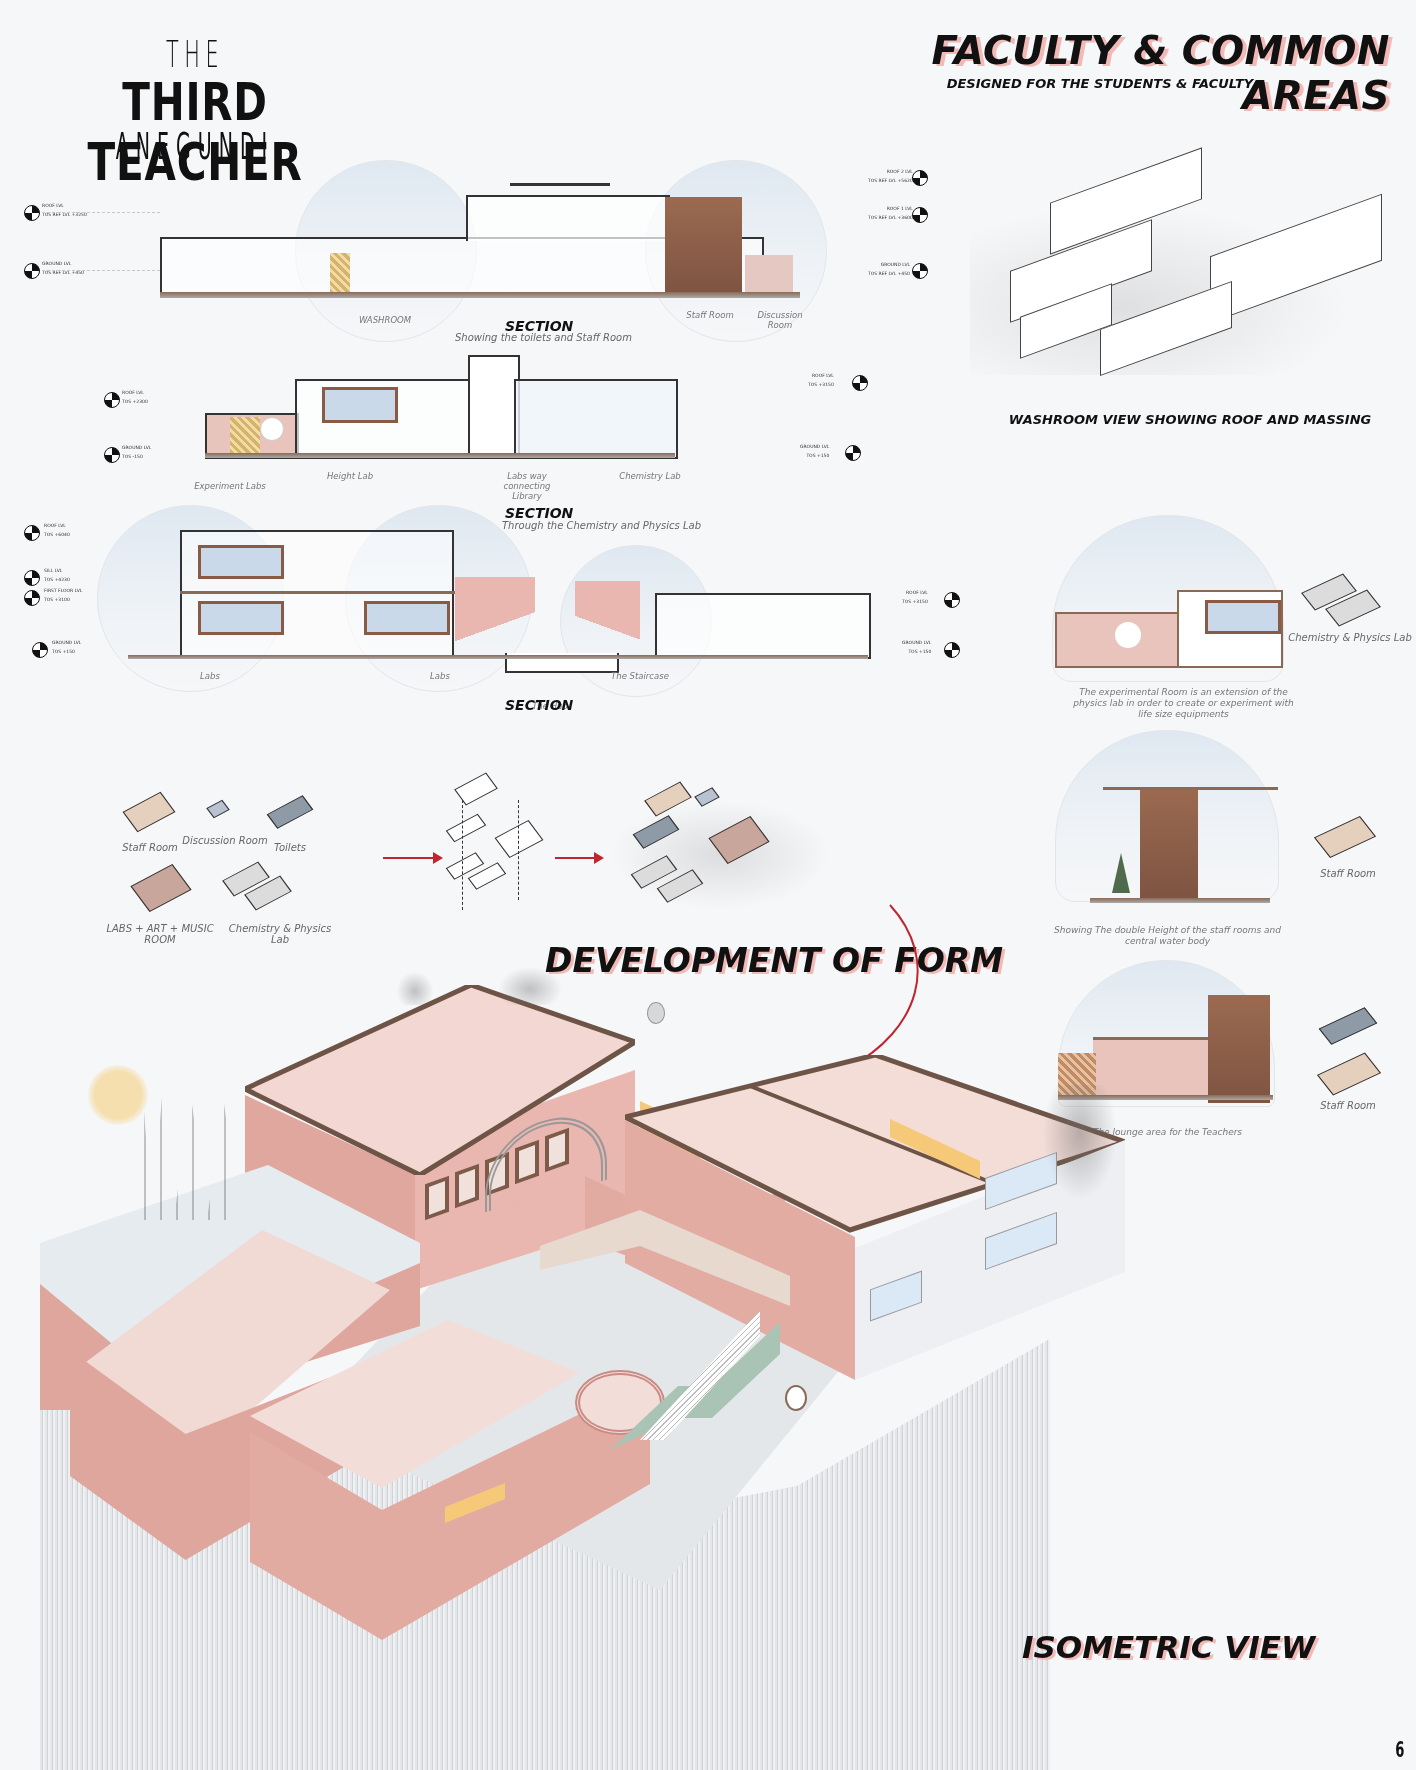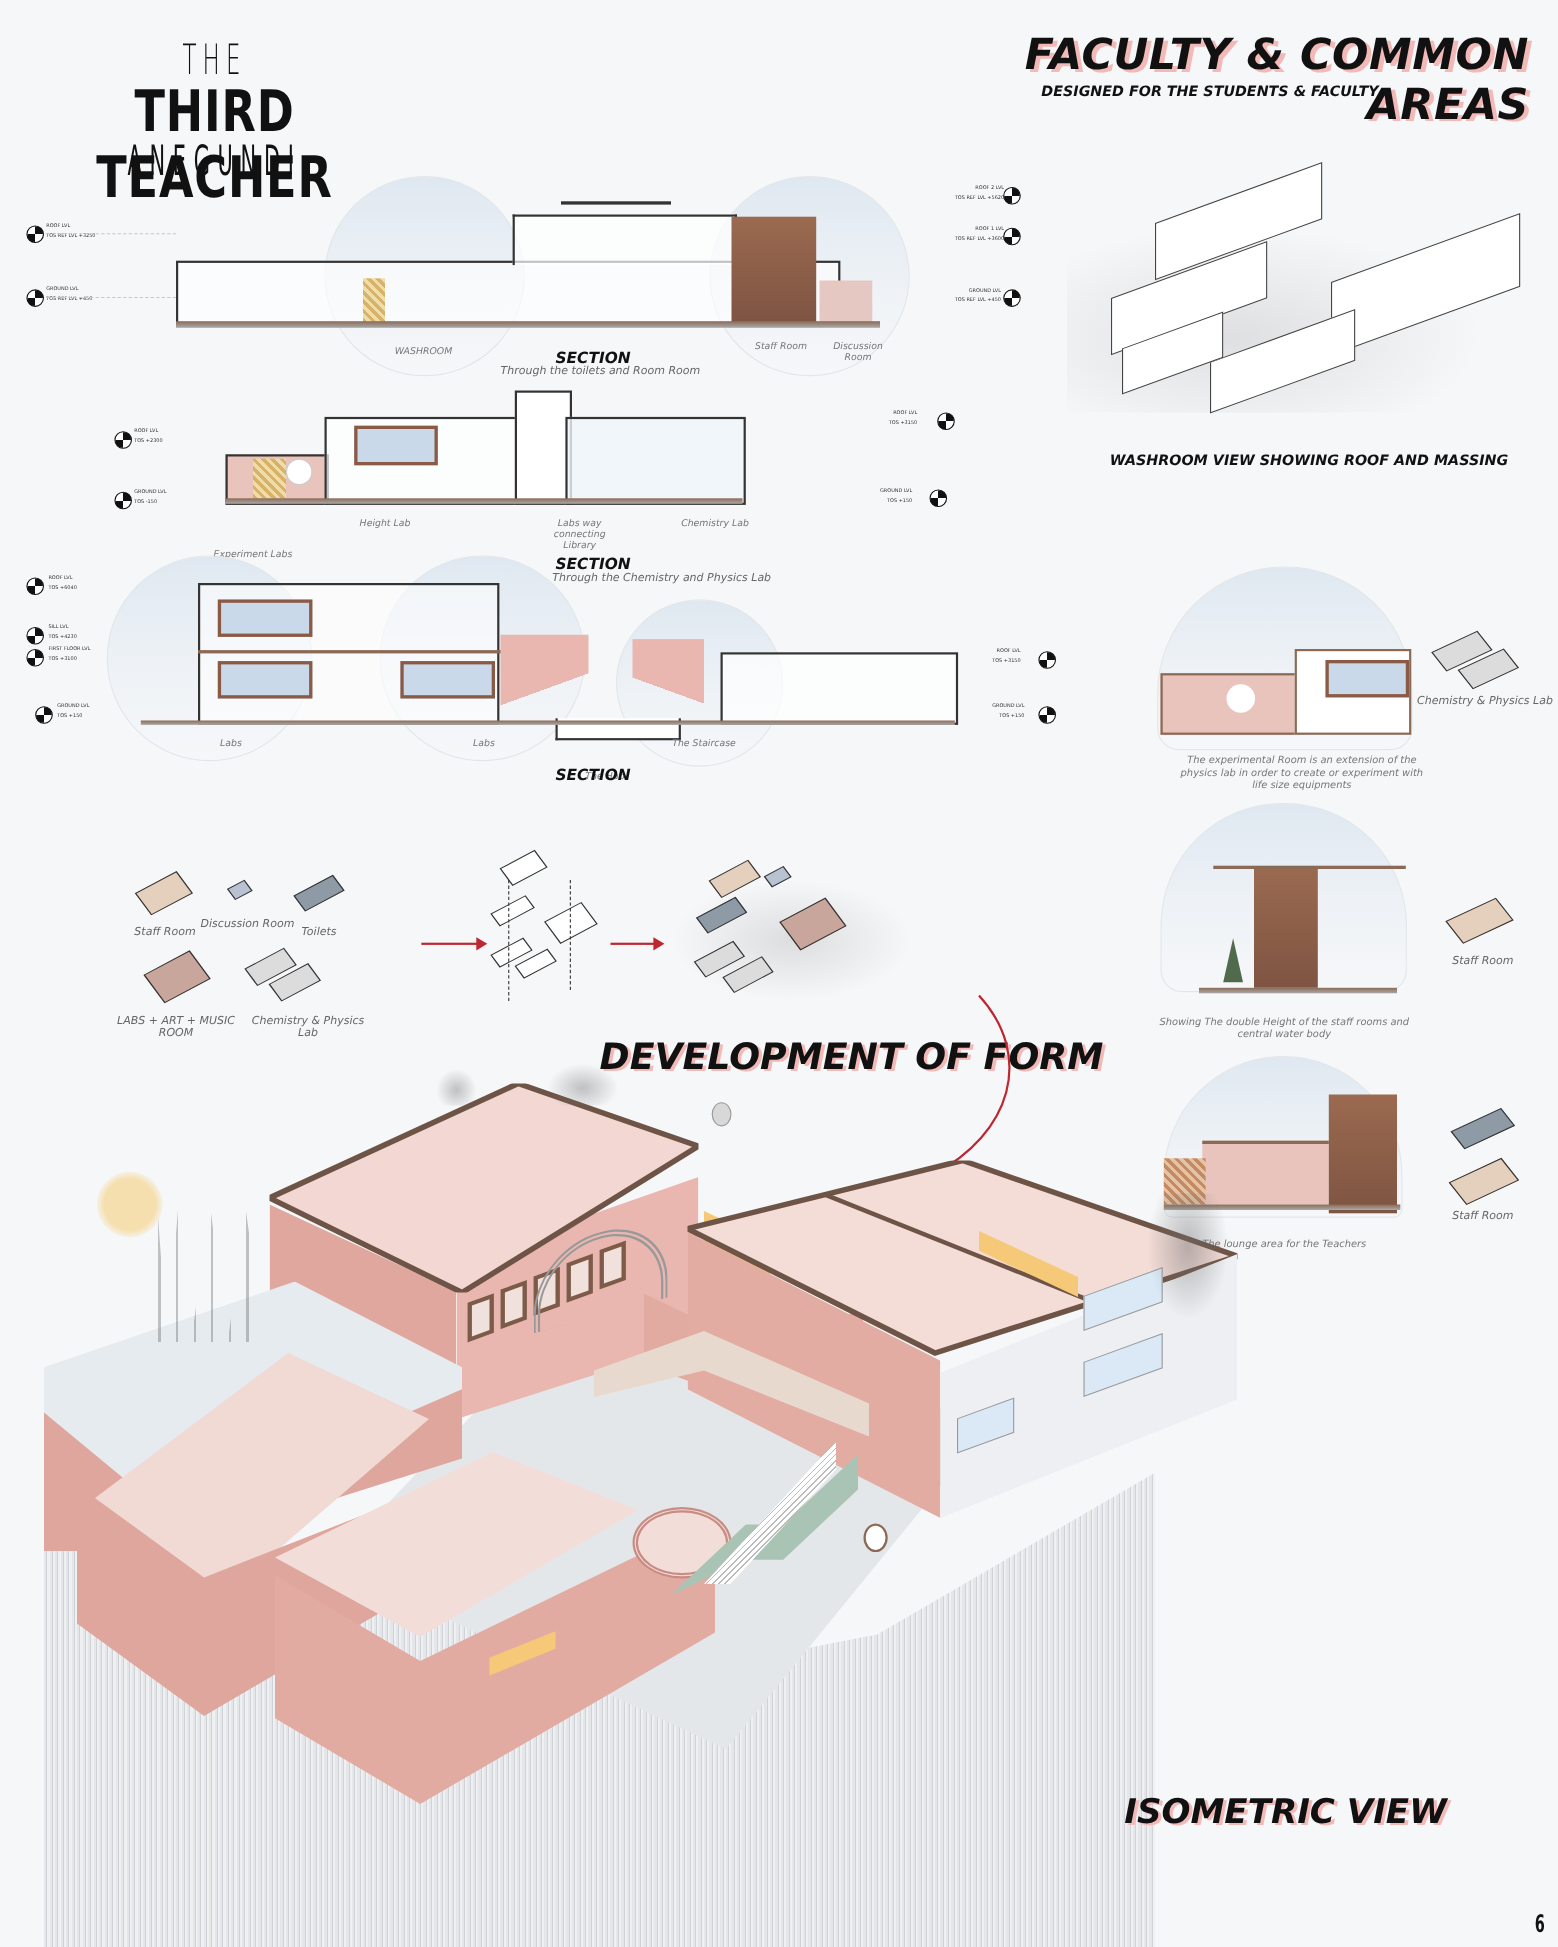--- a/index.html
+++ b/index.html
@@ -75,21 +75,21 @@
   <div class="abs target" style="left:912px;top:108px;"></div>
   <div class="abs lvl" style="left:868px;top:105px;text-align:right;">
       <div>GROUND LVL</div>
       <div>TOS REF LVL +450</div>
     </div>
 
   <div class="abs room" style="left:340px;top:160px;width:90px;">WASHROOM</div>
   <div class="abs room" style="left:680px;top:155px;width:60px;">Staff Room</div>
   <div class="abs room" style="left:750px;top:155px;width:60px;">Discussion Room</div>
   <div class="abs sec-title" style="left:505px;top:163px;">SECTION</div>
-  <div class="abs sec-sub" style="left:455px;top:177px;">Through the toilets and Room Room</div>
+  <div class="abs sec-sub" style="left:455px;top:177px;">Showing the toilets and Staff Room</div>
 </div>
 
 <div class="abs" style="left:100px;top:355px;width:780px;height:180px;">
   <div class="abs" style="left:105px;top:58px;width:90px;height:42px;border:2px solid #333;background:#e8c4bc;"></div>
   <div class="abs" style="left:130px;top:62px;width:30px;height:36px;background:repeating-linear-gradient(45deg,#d7b36a 0 3px,#f0dca8 3px 6px);"></div>
   <div class="abs" style="left:160px;top:62px;width:22px;height:22px;border-radius:50%;background:#fff;border:1px solid #ccc;"></div>
   <div class="abs" style="left:195px;top:24px;width:180px;height:76px;border:2px solid #333;background:rgba(255,255,255,0.7);"></div>
   <div class="abs" style="left:222px;top:32px;width:70px;height:30px;border:3px solid #8b5a45;background:#c9d9ea;"></div>
   <div class="abs" style="left:368px;top:0;width:48px;height:100px;border:2px solid #333;background:#fff;"></div>
   <div class="abs" style="left:414px;top:24px;width:160px;height:76px;border:2px solid #333;background:rgba(240,245,250,0.8);"></div>
@@ -107,21 +107,21 @@
   <div class="abs target" style="left:752px;top:20px;"></div>
   <div class="abs lvl" style="left:708px;top:16px;text-align:right;">
       <div>ROOF LVL</div>
       <div>TOS +3150</div>
     </div>
   <div class="abs target" style="left:745px;top:90px;"></div>
   <div class="abs lvl" style="left:700px;top:87px;text-align:right;">
       <div>GROUND LVL</div>
       <div>TOS +150</div>
     </div>
-  <div class="abs room" style="left:85px;top:144px;width:90px;">Experiment Labs</div>
+  <div class="abs room" style="left:85px;top:126px;width:90px;">Experiment Labs</div>
   <div class="abs room" style="left:220px;top:116px;width:60px;">Height Lab</div>
   <div class="abs room" style="left:392px;top:116px;width:70px;">Labs way connecting Library</div>
   <div class="abs room" style="left:510px;top:116px;width:80px;">Chemistry Lab</div>
   <div class="abs sec-title" style="left:405px;top:150px;">SECTION</div>
   <div class="abs sec-sub" style="left:402px;top:165px;">Through the Chemistry and Physics Lab</div>
 </div>
 
 <div class="abs" style="left:0;top:505px;width:970px;height:215px;">
   <div class="abs bubble" style="left:97px;top:0;width:185px;height:185px;"></div>
   <div class="abs bubble" style="left:345px;top:0;width:185px;height:185px;"></div>

